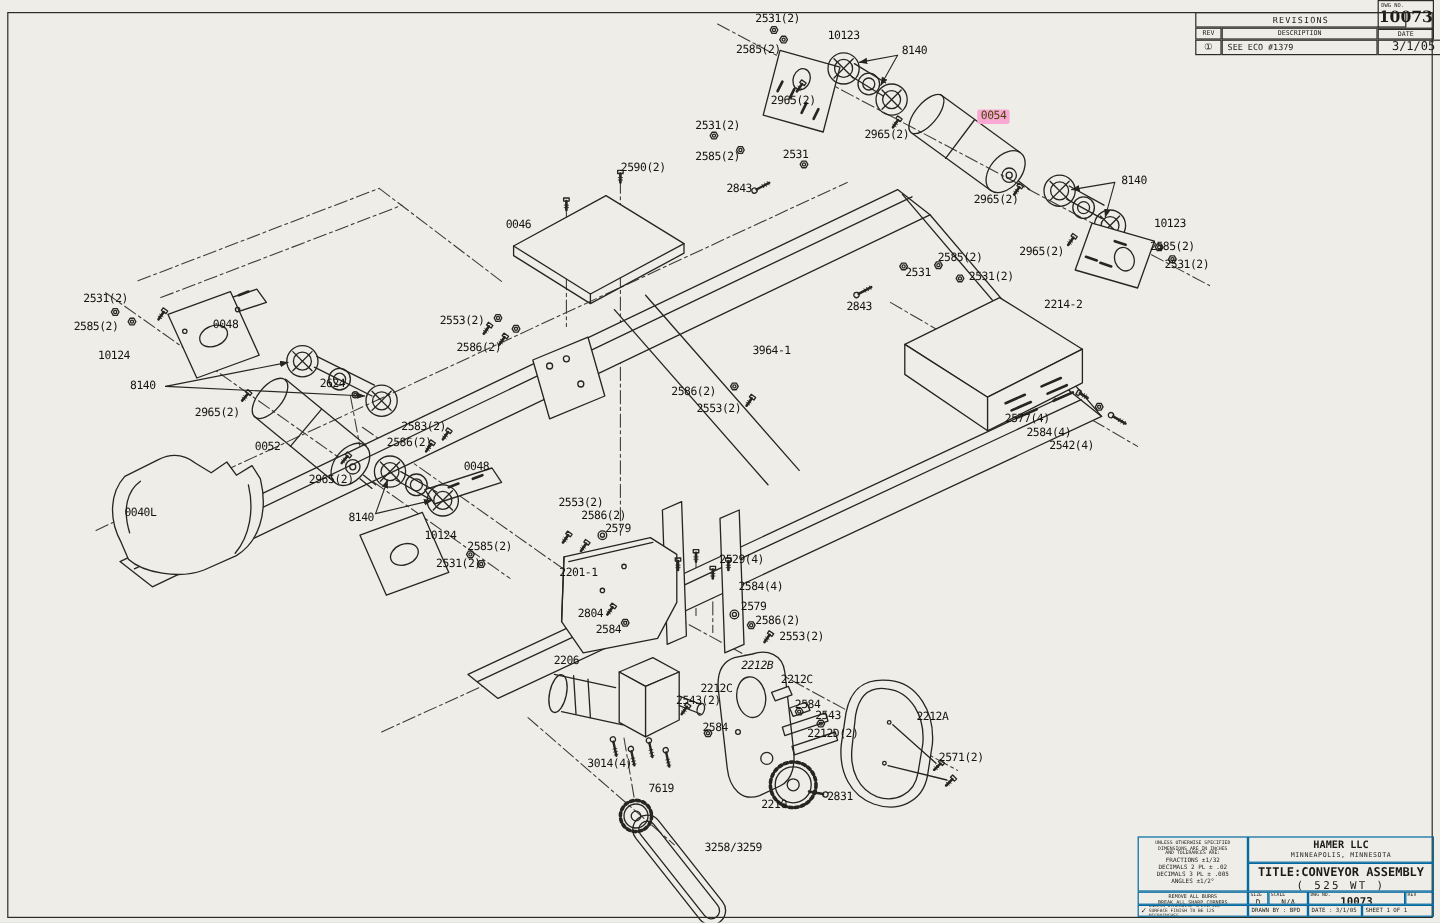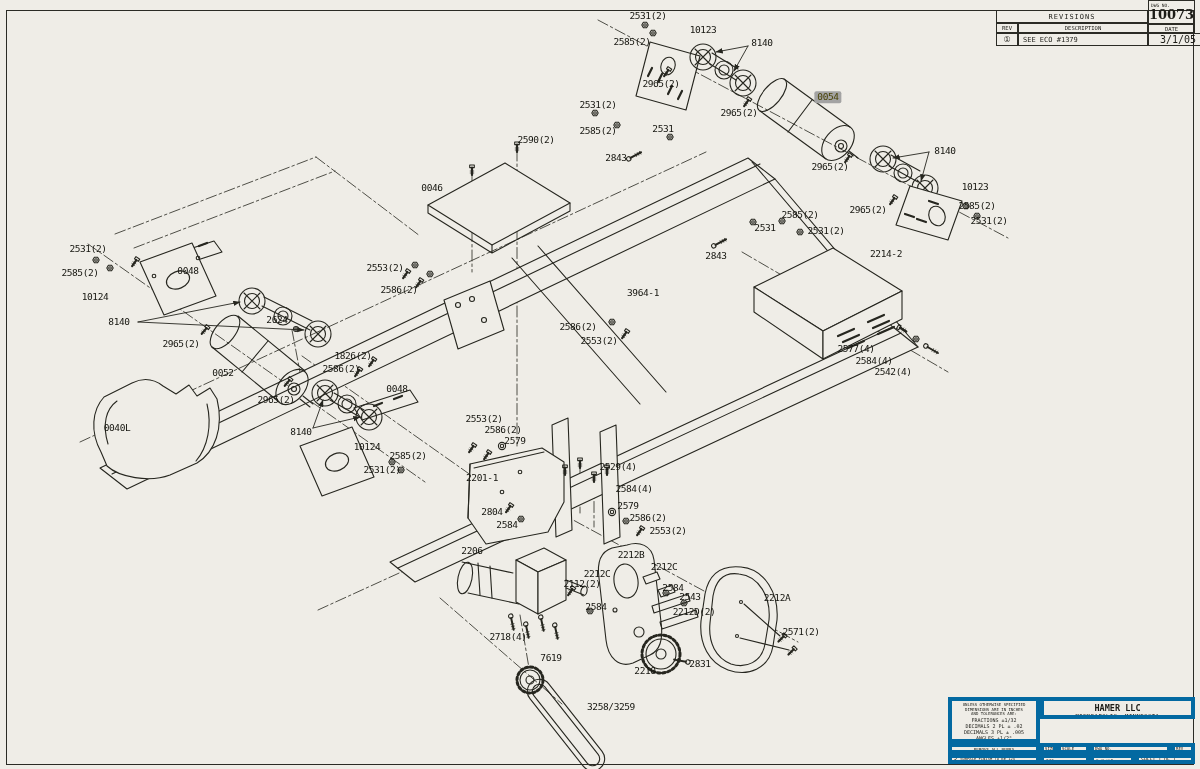--- a/index.html
+++ b/index.html
@@ -11,38 +11,38 @@
   svg.art *{vector-effect:non-scaling-stroke;}
   .ink{stroke:#26261f;fill:none;stroke-width:1.1;stroke-linecap:round;stroke-linejoin:round;}
   .fillp{fill:#efede7;}
   .cl path{stroke:#3c3c34;stroke-width:.9;stroke-dasharray:11 3 2.5 3;}
   .thin path{stroke-width:.9;}
   .teeth{stroke-dasharray:2.5 2.6;stroke-width:3;}
   .tick{stroke-width:2.2;}
   
   .part-label{position:absolute;transform:translate(-50%,-50%);font-size:9.5px;line-height:1;
               letter-spacing:-0.4px;white-space:nowrap;color:#15150f;}
-  .part-label.hl{background:#a3a3a3;color:#4a4408;padding:1px 3px;border-radius:2px;}
+  .part-label.hl{background:#f9a8d4;color:#4a4408;padding:1px 3px;border-radius:2px;}
   
   .revisions{position:absolute;left:996px;top:0;width:199px;height:46px;font-family:"DejaVu Sans Mono",monospace;}
   .rv-cell{position:absolute;box-sizing:border-box;border:1px solid #2b2b25;
            display:flex;align-items:center;justify-content:center;background:transparent;}
-  .rv-title{left:0;top:10px;width:152px;height:13px;font-size:7px;letter-spacing:1px;}
+  .rv-title{left:0;top:10px;width:176px;height:13px;font-size:7px;letter-spacing:1px;}
   .rv-rev-h{left:0;top:23px;width:22px;height:10px;font-size:5.5px;}
   .rv-desc-h{left:22px;top:23px;width:130px;height:10px;font-size:5.5px;}
   .rv-date-h{left:152px;top:24px;width:47px;height:9px;font-size:5.5px;}
   .rv-rev{left:0;top:33px;width:22px;height:13px;font-size:8px;}
   .rv-desc{left:22px;top:33px;width:130px;height:13px;font-size:7px;justify-content:flex-start;padding-left:4px;}
   .rv-date{left:152px;top:33px;width:60px;height:13px;font-size:10px;}
   .rv-dwg{left:152px;top:0;width:47px;height:24px;flex-direction:column;gap:0;}
   .rv-dwg-label{font-size:4.5px;line-height:5px;align-self:flex-start;padding-left:2px;}
   .rv-dwg-no{font-family:"DejaVu Serif","Liberation Serif",serif;font-size:13px;font-weight:bold;line-height:14px;}
   
   .tblock{position:absolute;left:948px;top:697px;width:247px;height:67px;}
-  .tb-cell{position:absolute;box-sizing:border-box;border:4px solid #0369a1;overflow:hidden;}
+  .tb-cell{position:absolute;box-sizing:border-box;border:1px solid #0369a1;overflow:hidden;}
   .tb-tol{left:0;top:0;width:92px;height:46px;text-align:center;padding-top:2px;}
   .tb-tol .tb-line{font-size:5px;line-height:6px;}
   .tb-tol .tb-line.micro{font-size:4px;line-height:4.6px;}
   .tb-burr{left:0;top:46px;width:92px;height:11px;text-align:center;}
   .tb-burr .tb-line{font-size:4.2px;line-height:5px;}
   .tb-fin{left:0;top:57px;width:92px;height:10px;display:flex;align-items:center;gap:2px;padding-left:2px;}
   .tb-fin .chk{font-size:7px;}
   .tb-fin .tb-line{font-size:3.8px;line-height:4.2px;}
   .tb-co{left:92px;top:0;width:155px;height:22px;text-align:center;padding-top:2px;}
   .tb-co .co-name{font-size:8.5px;font-weight:bold;line-height:10px;}
@@ -361,53 +361,53 @@
       <div class="part-label" style="left: 88px; top: 249px;">2531(2)</div>
       <div class="part-label" style="left: 80px; top: 273px;">2585(2)</div>
       <div class="part-label" style="left: 188px; top: 271px;">0048</div>
       <div class="part-label" style="left: 95px; top: 297px;">10124</div>
       <div class="part-label" style="left: 119px; top: 322px;">8140</div>
       <div class="part-label" style="left: 181px; top: 344px;">2965(2)</div>
       <div class="part-label" style="left: 277px; top: 320px;">2624</div>
       <div class="part-label" style="left: 223px; top: 373px;">0052</div>
       <div class="part-label" style="left: 276px; top: 400px;">2965(2)</div>
       <div class="part-label" style="left: 117px; top: 428px;">0040L</div>
-      <div class="part-label" style="left: 353px; top: 356px;">1826(2)</div>
+      <div class="part-label" style="left: 353px; top: 356px;">2583(2)</div>
       <div class="part-label" style="left: 341px; top: 369px;">2586(2)</div>
       <div class="part-label" style="left: 397px; top: 389px;">0048</div>
       <div class="part-label" style="left: 301px; top: 432px;">8140</div>
       <div class="part-label" style="left: 367px; top: 447px;">10124</div>
       <div class="part-label" style="left: 408px; top: 456px;">2585(2)</div>
       <div class="part-label" style="left: 382px; top: 470px;">2531(2)</div>
       <div class="part-label" style="left: 484px; top: 419px;">2553(2)</div>
       <div class="part-label" style="left: 503px; top: 430px;">2586(2)</div>
       <div class="part-label" style="left: 515px; top: 441px;">2579</div>
       <div class="part-label" style="left: 482px; top: 478px;">2201-1</div>
       <div class="part-label" style="left: 618px; top: 467px;">2529(4)</div>
       <div class="part-label" style="left: 634px; top: 489px;">2584(4)</div>
       <div class="part-label" style="left: 628px; top: 506px;">2579</div>
       <div class="part-label" style="left: 648px; top: 518px;">2586(2)</div>
       <div class="part-label" style="left: 668px; top: 531px;">2553(2)</div>
       <div class="part-label" style="left: 492px; top: 512px;">2804</div>
       <div class="part-label" style="left: 507px; top: 525px;">2584</div>
       <div class="part-label" style="left: 472px; top: 551px;">2206</div>
-      <div class="part-label" style="left: 631px; top: 555px;">2212B</div>
+      <div class="part-label" style="left: 631px; top: 555px; font-style: italic;">2212B</div>
       <div class="part-label" style="left: 597px; top: 574px;">2212C</div>
       <div class="part-label" style="left: 664px; top: 567px;">2212C</div>
-      <div class="part-label" style="left: 582px; top: 584px;">2112(2)</div>
+      <div class="part-label" style="left: 582px; top: 584px;">2543(2)</div>
       <div class="part-label" style="left: 596px; top: 607px;">2584</div>
       <div class="part-label" style="left: 673px; top: 588px;">2584</div>
       <div class="part-label" style="left: 690px; top: 597px;">2543</div>
       <div class="part-label" style="left: 694px; top: 612px;">2212D(2)</div>
       <div class="part-label" style="left: 777px; top: 598px;">2212A</div>
       <div class="part-label" style="left: 801px; top: 632px;">2571(2)</div>
       <div class="part-label" style="left: 700px; top: 664px;">2831</div>
       <div class="part-label" style="left: 645px; top: 671px;">2210</div>
       <div class="part-label" style="left: 551px; top: 658px;">7619</div>
-      <div class="part-label" style="left: 508px; top: 637px;">2718(4)</div>
+      <div class="part-label" style="left: 508px; top: 637px;">3014(4)</div>
       <div class="part-label" style="left: 611px; top: 707px;">3258/3259</div>
     </div>
 
   <div class="border-frame"></div>
 
   <div class="revisions">
     <div class="rv-cell rv-dwg">
       <div class="rv-dwg-label">DWG NO.</div>
       <div class="rv-dwg-no">10073</div>
     </div>
@@ -438,20 +438,24 @@
       <span class="chk">✓</span>
       <span>
         <div class="tb-line">UNLESS OTHERWISE SPECIFIED</div>
         <div class="tb-line">SURFACE FINISH TO BE 125 MICROINCHES</div>
       </span>
     </div>
     <div class="tb-cell tb-co">
       <div class="co-name">HAMER LLC</div>
       <div class="co-city">MINNEAPOLIS, MINNESOTA</div>
     </div>
+    <div class="tb-cell tb-title">
+      <div class="t1">TITLE:CONVEYOR ASSEMBLY</div>
+      <div class="t2">( 525 WT )</div>
+    </div>
     <div class="tb-cell tb-size mini-cell">
       <div class="lbl">SIZE</div>
       <div class="val">D</div>
     </div>
     <div class="tb-cell tb-scale mini-cell">
       <div class="lbl">SCALE</div>
       <div class="val">N/A</div>
     </div>
     <div class="tb-cell tb-dwg mini-cell">
       <div class="lbl">DWG NO.</div>

